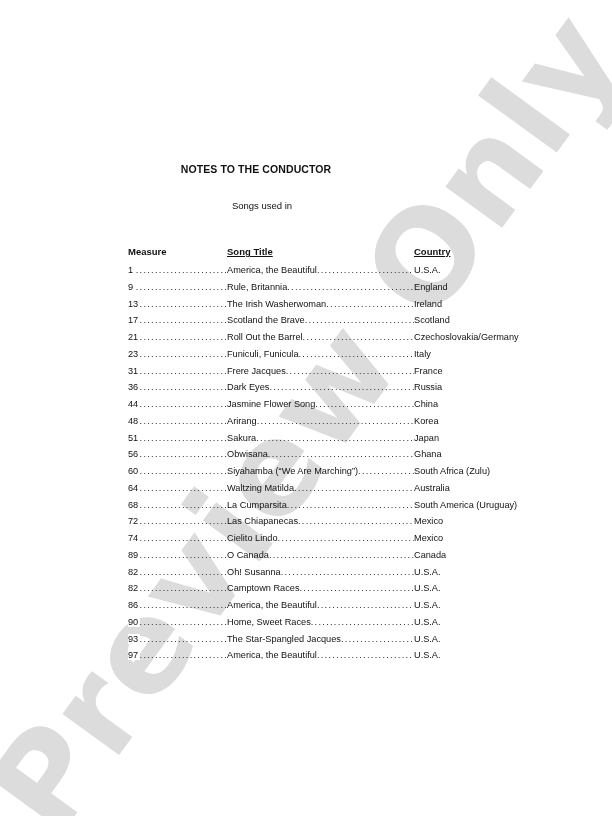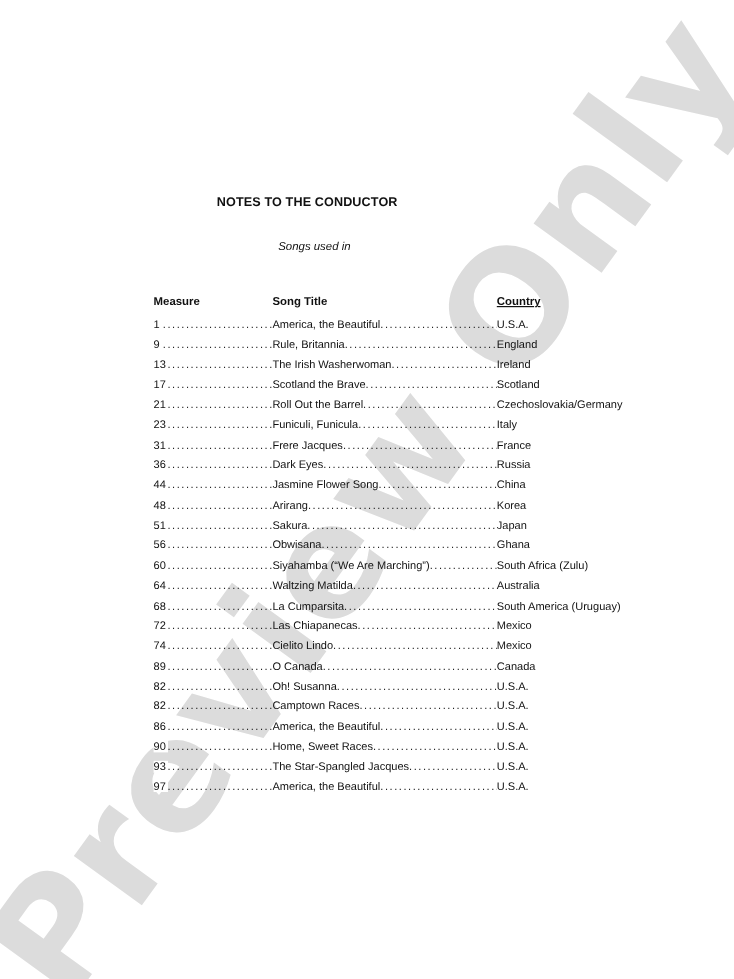--- a/index.html
+++ b/index.html
@@ -44,39 +44,38 @@
       font-weight: bold;
       font-size: 10.5px;
       letter-spacing: 0.1px;
     }
     .subheading {
       position: absolute;
       top: 200px;
       left: 0; width: 524px;
       text-align: center;
       font-size: 9.5px;
-      font-style: italic;
     }
     .title {
       position: absolute;
       top: 210px;
       left: 0; width: 612px;
       text-align: center;
       font-weight: bold;
       font-size: 15.5px;
     }
     .col-head {
       position: absolute;
       top: 246px;
       font-weight: bold;
       font-size: 9.5px;
       text-align: center;
     }
     .col-measure { left: 128px; }
-    .col-song { left: 227px; }
+    .col-song { left: 227px; text-decoration: underline; }
     .col-country { left: 414px; text-decoration: underline; }
 
     .rows {
       position: absolute;
       top: 263px;
       left: 128px;
       width: 420px;
     }
     .row {
       position: relative;

